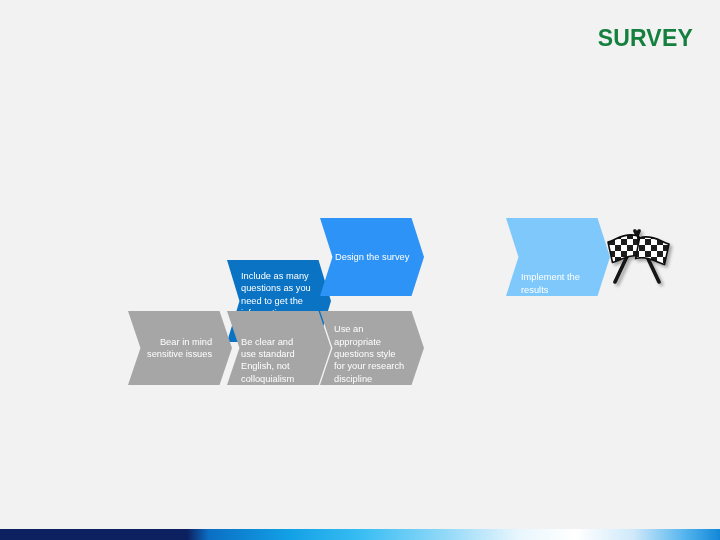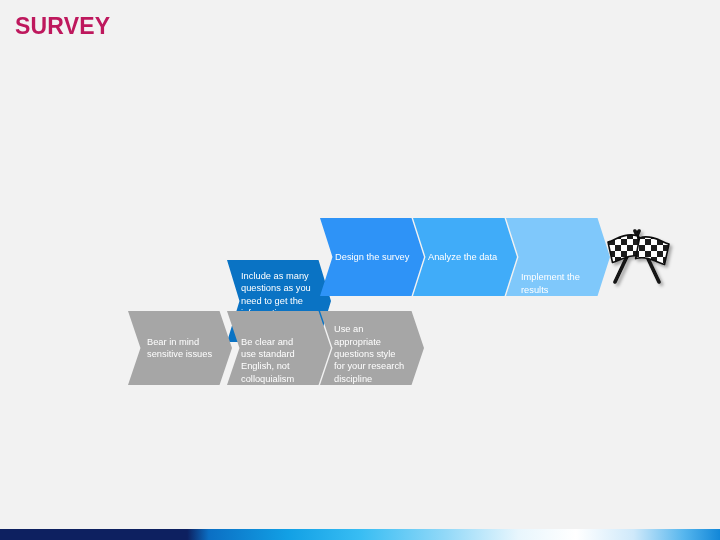--- a/index.html
+++ b/index.html
@@ -28,24 +28,25 @@
   
   #header {
     position: absolute;
     left: 15px;
     top: 14px;
     width: 690px;
   }
   #page-title {
     font-size: 23px;
     font-weight: bold;
-    color: #be185d;
+    color: #15803d;
     letter-spacing: 0.2px;
     line-height: 1.1;
-    margin: 0;
+    margin: 12px;
+    text-align: right;
   }
   #page-subtitle {
     font-size: 16.5px;
     font-weight: normal;
     color: #1a1a1a;
     line-height: 1.2;
     margin: 10px 0 0 0;
   }
 
   
@@ -131,39 +132,33 @@
 are looking for</span>
     </div>
 
     <div class="chev" style="left:320px; top:218px; width:104px; height:78px;
                 background:#2e93f7;
                 clip-path: polygon(0 0, 88% 0, 100% 50%, 88% 100%, 0 100%, 12% 50%);
                 padding-left:15px; padding-right:10px;">
       <span class="chev-label">Design the survey</span>
     </div>
 
-    <div class="chev" style="left:413px; top:218px; width:104px; height:78px;
-                background:#40acf9;
-                clip-path: polygon(0 0, 88% 0, 100% 50%, 88% 100%, 0 100%, 12% 50%);
-                padding-left:15px; padding-right:10px;">
-      <span class="chev-label">Analyze the data</span>
-    </div>
 
     <div class="chev align-top" style="left:506px; top:218px; width:104px; height:78px;
                 background:#7fc8fb;
                 clip-path: polygon(0 0, 88% 0, 100% 50%, 88% 100%, 0 100%, 12% 50%);
                 padding-left:15px; padding-right:8px; padding-top:26px;">
       <span class="chev-label">Implement the
 results</span>
     </div>
 
     <div class="chev" style="left:128px; top:311px; width:104px; height:74px;
                 background:#a6a6a6;
                 clip-path: polygon(0 0, 88% 0, 100% 50%, 88% 100%, 0 100%, 12% 50%);
-                padding-left:19px; padding-right:10px;">
+                padding-left:19px; padding-right:10px;text-align:right;">
       <span class="chev-label">Bear in mind
 sensitive issues</span>
     </div>
 
     <div class="chev align-top" style="left:227px; top:311px; width:104px; height:74px;
                 background:#a6a6a6;
                 clip-path: polygon(0 0, 88% 0, 100% 50%, 88% 100%, 0 100%, 12% 50%);
                 padding-left:14px; padding-right:8px; padding-top:28px;">
       <span class="chev-label">Be clear and
 use standard

